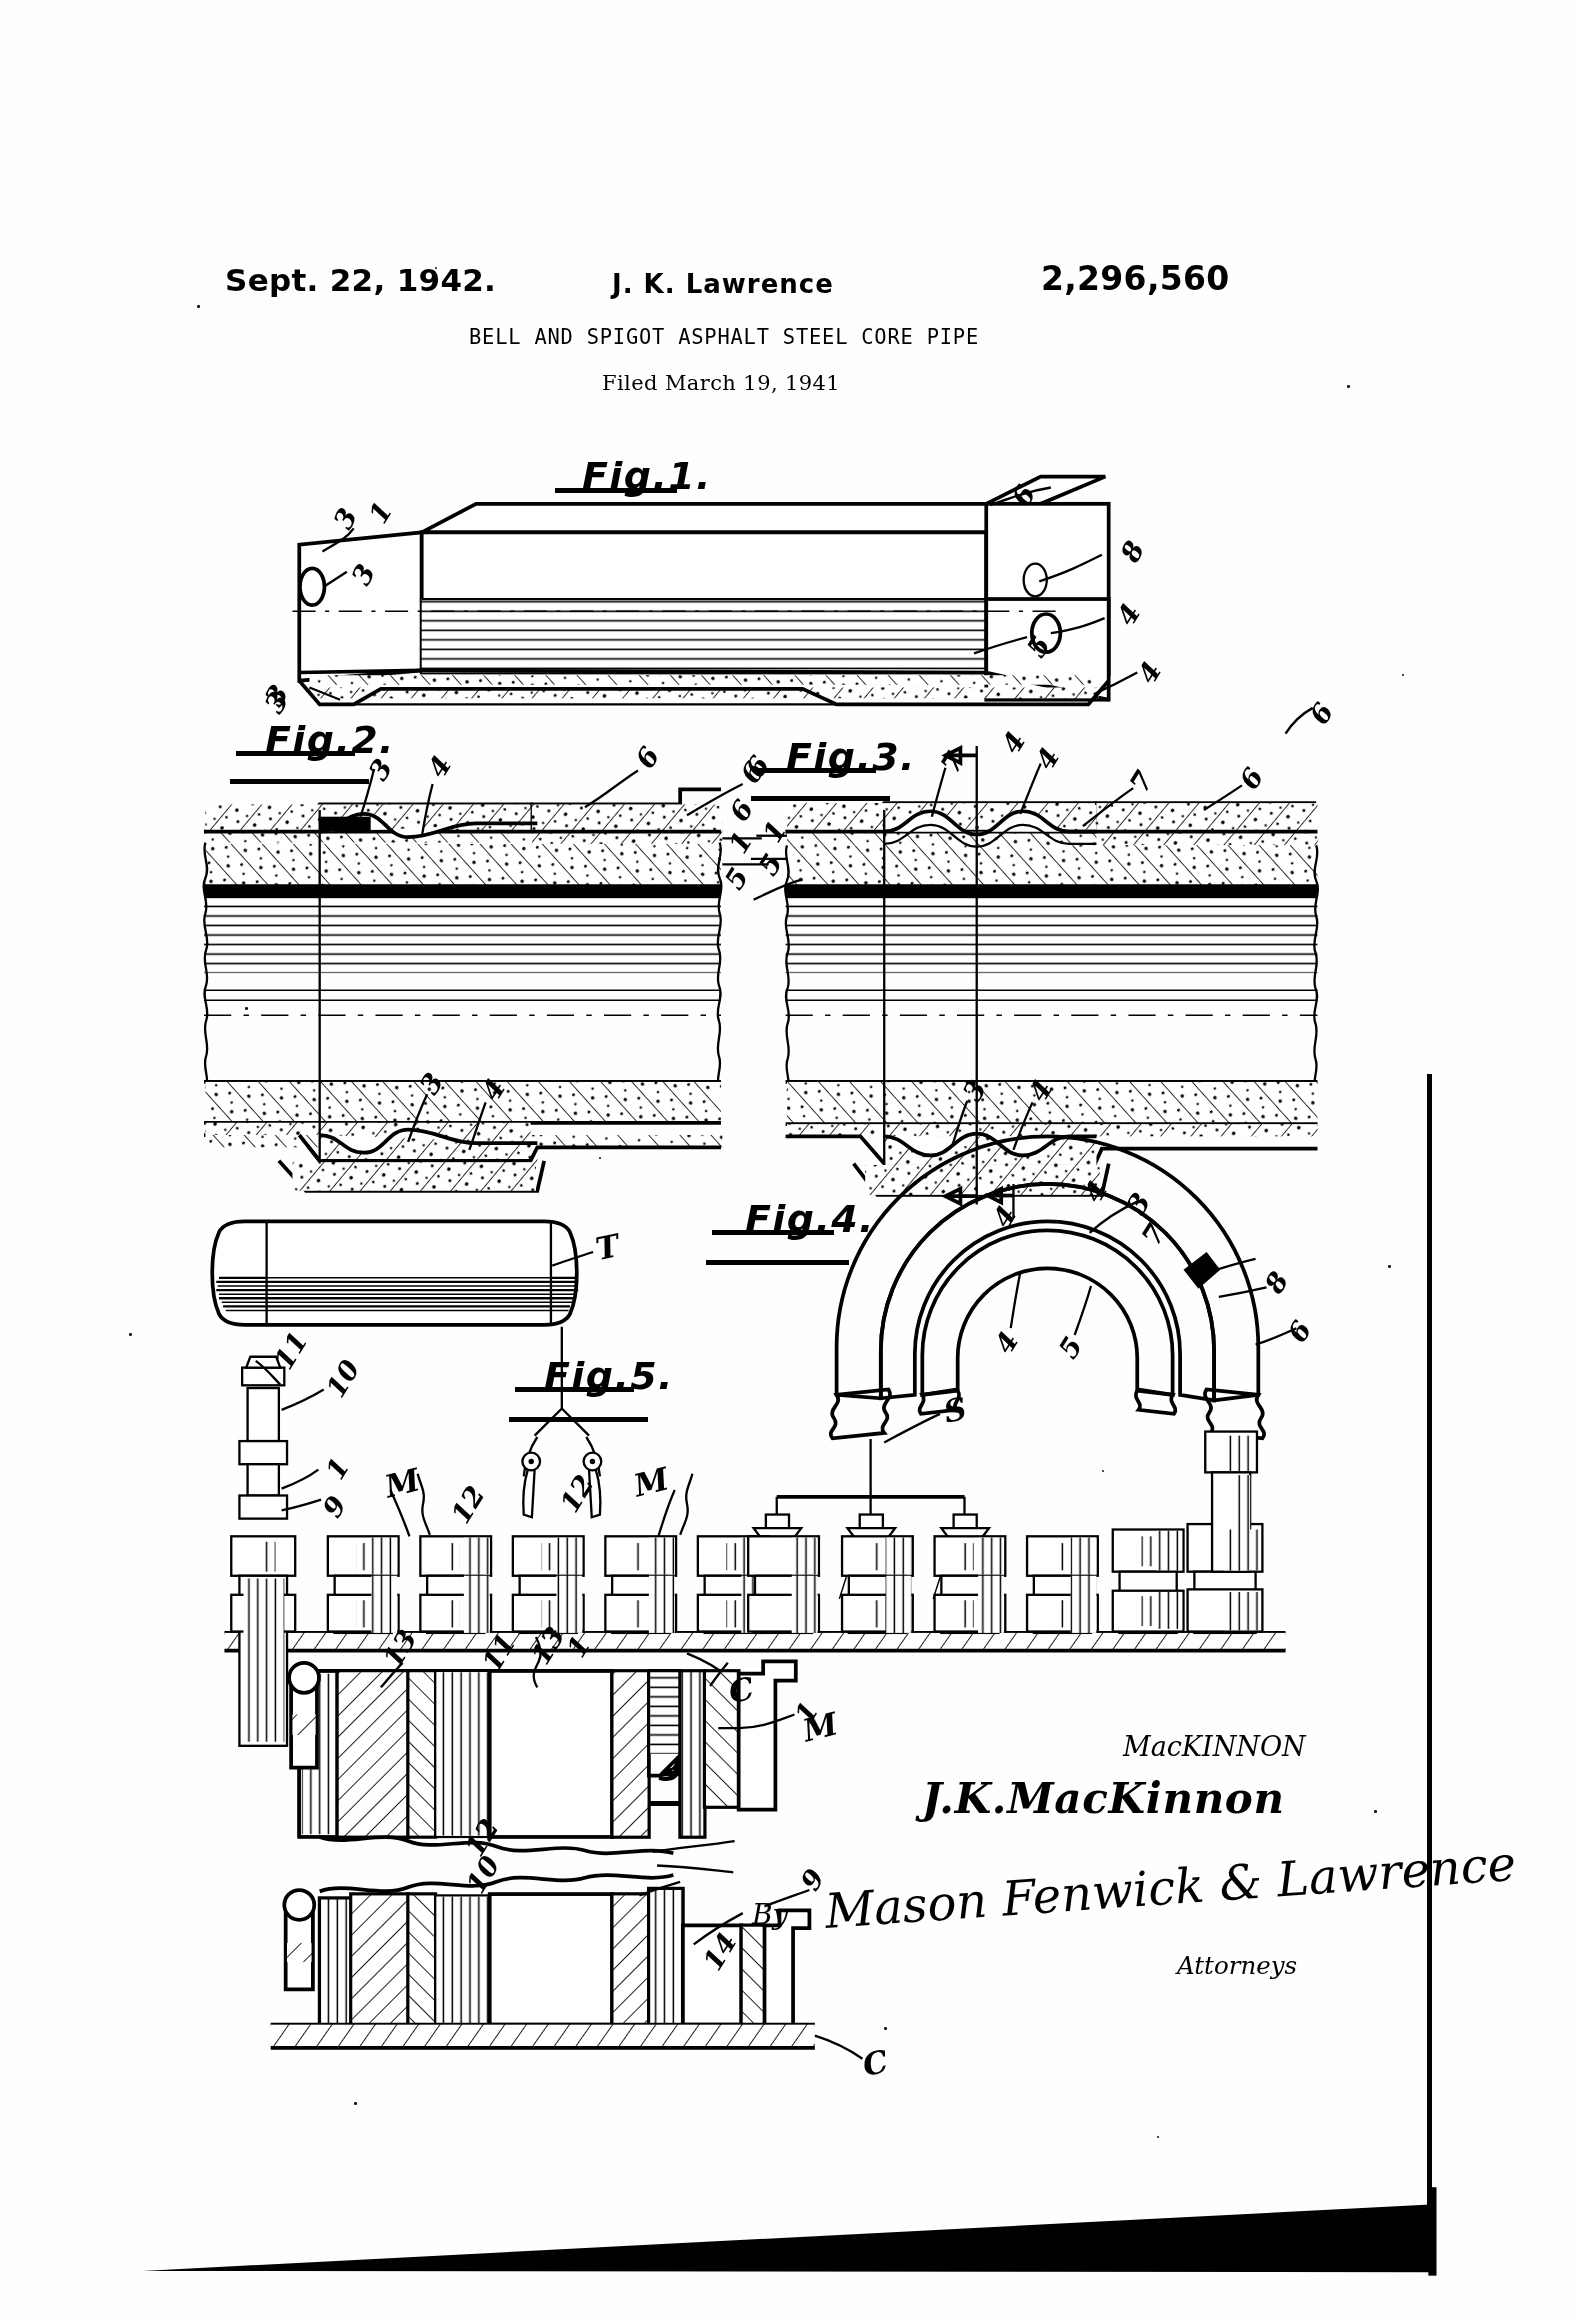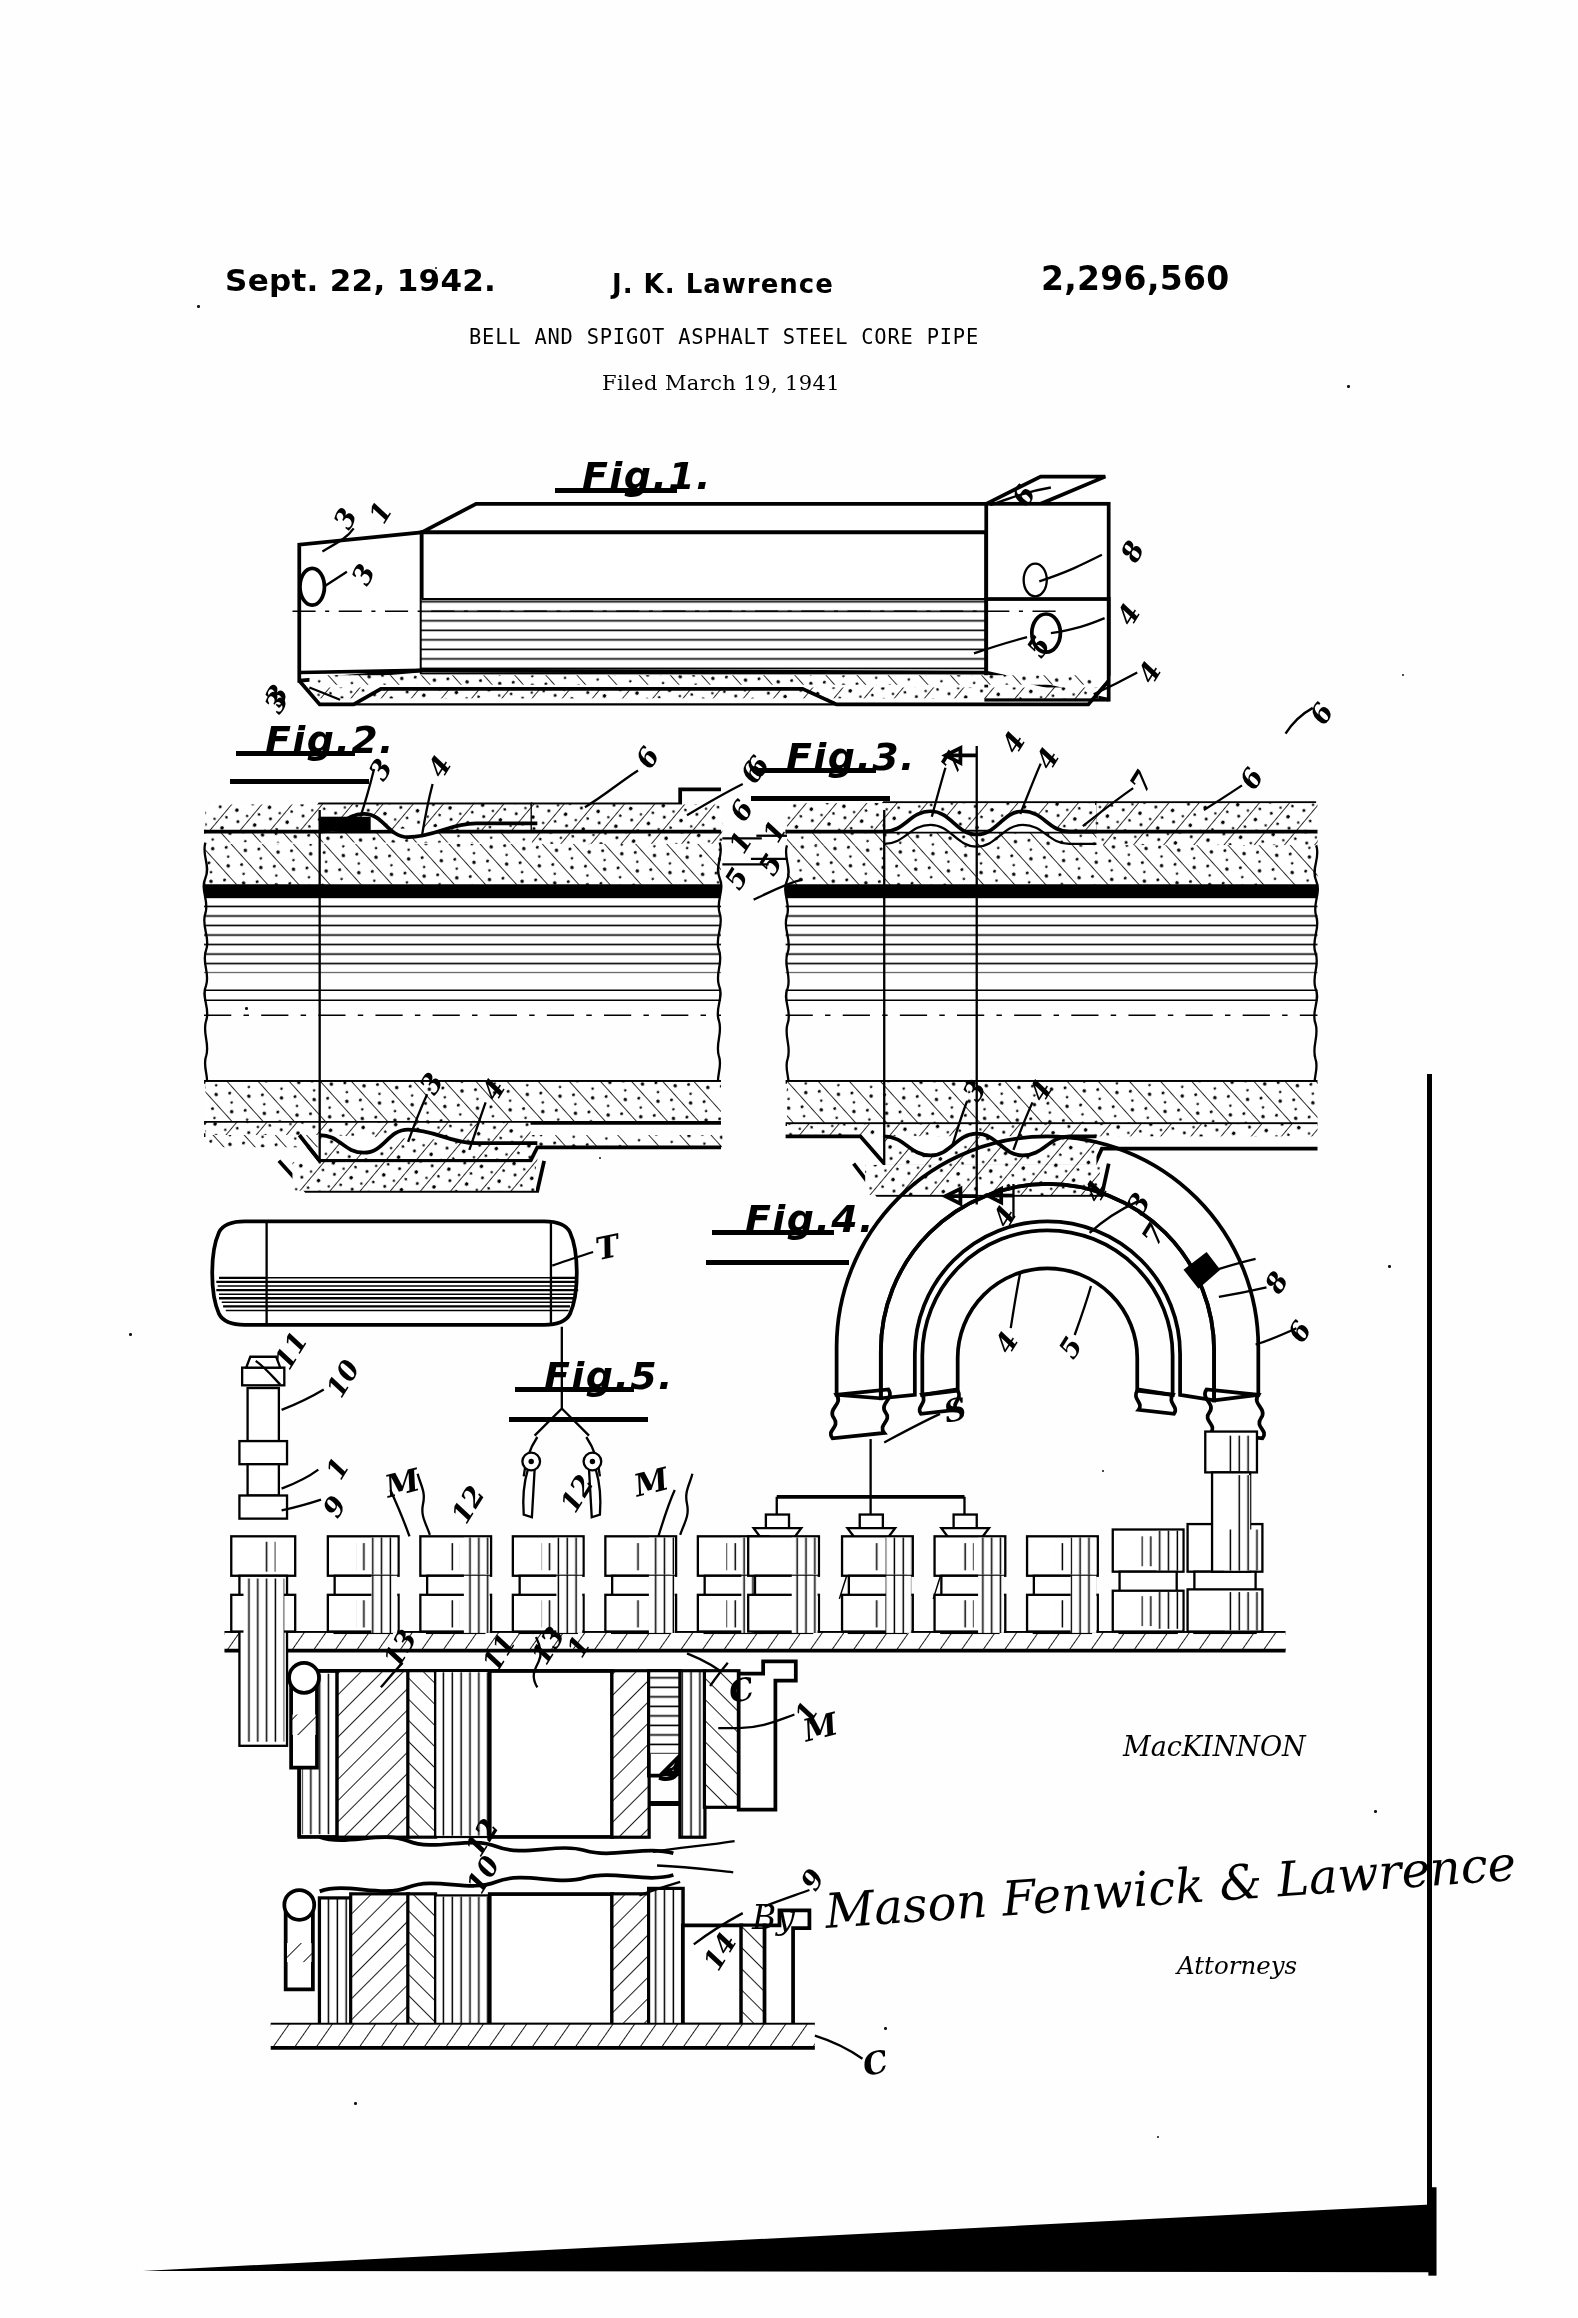--- a/index.html
+++ b/index.html
@@ -39,21 +39,21 @@
   .num{position:absolute;font-family:"DejaVu Serif",serif;font-style:italic;
        font-weight:bold;font-size:27px;white-space:nowrap;}
   .num.lg{font-size:31px;}
 
   
   #sig-inventor{position:absolute;left:1123px;top:1731px;font-size:27px;
       font-family:"DejaVu Serif",serif;font-style:italic;}
   #sig-name{position:absolute;left:922px;top:1774px;font-size:42px;
       font-family:"DejaVu Serif",serif;font-style:italic;font-weight:bold;
       letter-spacing:0.7px;}
-  #sig-by{position:absolute;left:752px;top:1898px;font-size:33px;
+  #sig-by{position:absolute;left:752px;top:1898px;font-size:28px;
       font-family:"DejaVu Serif",serif;font-style:italic;}
   #sig-firm{position:absolute;left:827px;top:1883px;font-size:48px;
       font-family:"DejaVu Serif",serif;font-style:italic;
       transform:rotate(-4deg);transform-origin:left bottom;}
   #sig-atty{position:absolute;left:1177px;top:1951px;font-size:24.5px;
       font-family:"DejaVu Serif",serif;font-style:italic;}
 
   
   #scan-right-edge{position:absolute;left:1427px;top:1074px;width:4.8px;
       height:1157px;background:#000;}
@@ -663,20 +663,21 @@
   <div class="num" style="left:569px;top:1631px;transform:rotate(-58deg);">1</div>
   <div class="num" style="left:463px;top:1822px;transform:rotate(-58deg);">12</div>
   <div class="num" style="left:797px;top:1697px;transform:rotate(-58deg);">1</div>
   <div class="num lg" style="left:803px;top:1709px;transform:rotate(-14deg);">M</div>
   <div class="num" style="left:464px;top:1859px;transform:rotate(-58deg);">10</div>
   <div class="num" style="left:803px;top:1864px;transform:rotate(-58deg);">9</div>
   <div class="num" style="left:701px;top:1936px;transform:rotate(-58deg);">14</div>
   <div class="num lg" style="left:863px;top:2045px;transform:rotate(-12deg);">C</div>
 
   <div id="sig-inventor">MacKINNON</div>
+  <div id="sig-name">J.K.MacKinnon</div>
   <div id="sig-by">By</div>
   <div id="sig-firm">Mason Fenwick &amp; Lawrence</div>
   <div id="sig-atty">Attorneys</div>
 
   <div id="scan-right-edge"></div>
   <svg class="layer" viewBox="0 0 2320 3408">
     <path d="M210 3338 L2110 3240 L2110 3340 Z" fill="#000"></path>
     <rect x="2100" y="3215" width="12" height="130" fill="#000"></rect>
   </svg>
   <div id="speck-layer">

